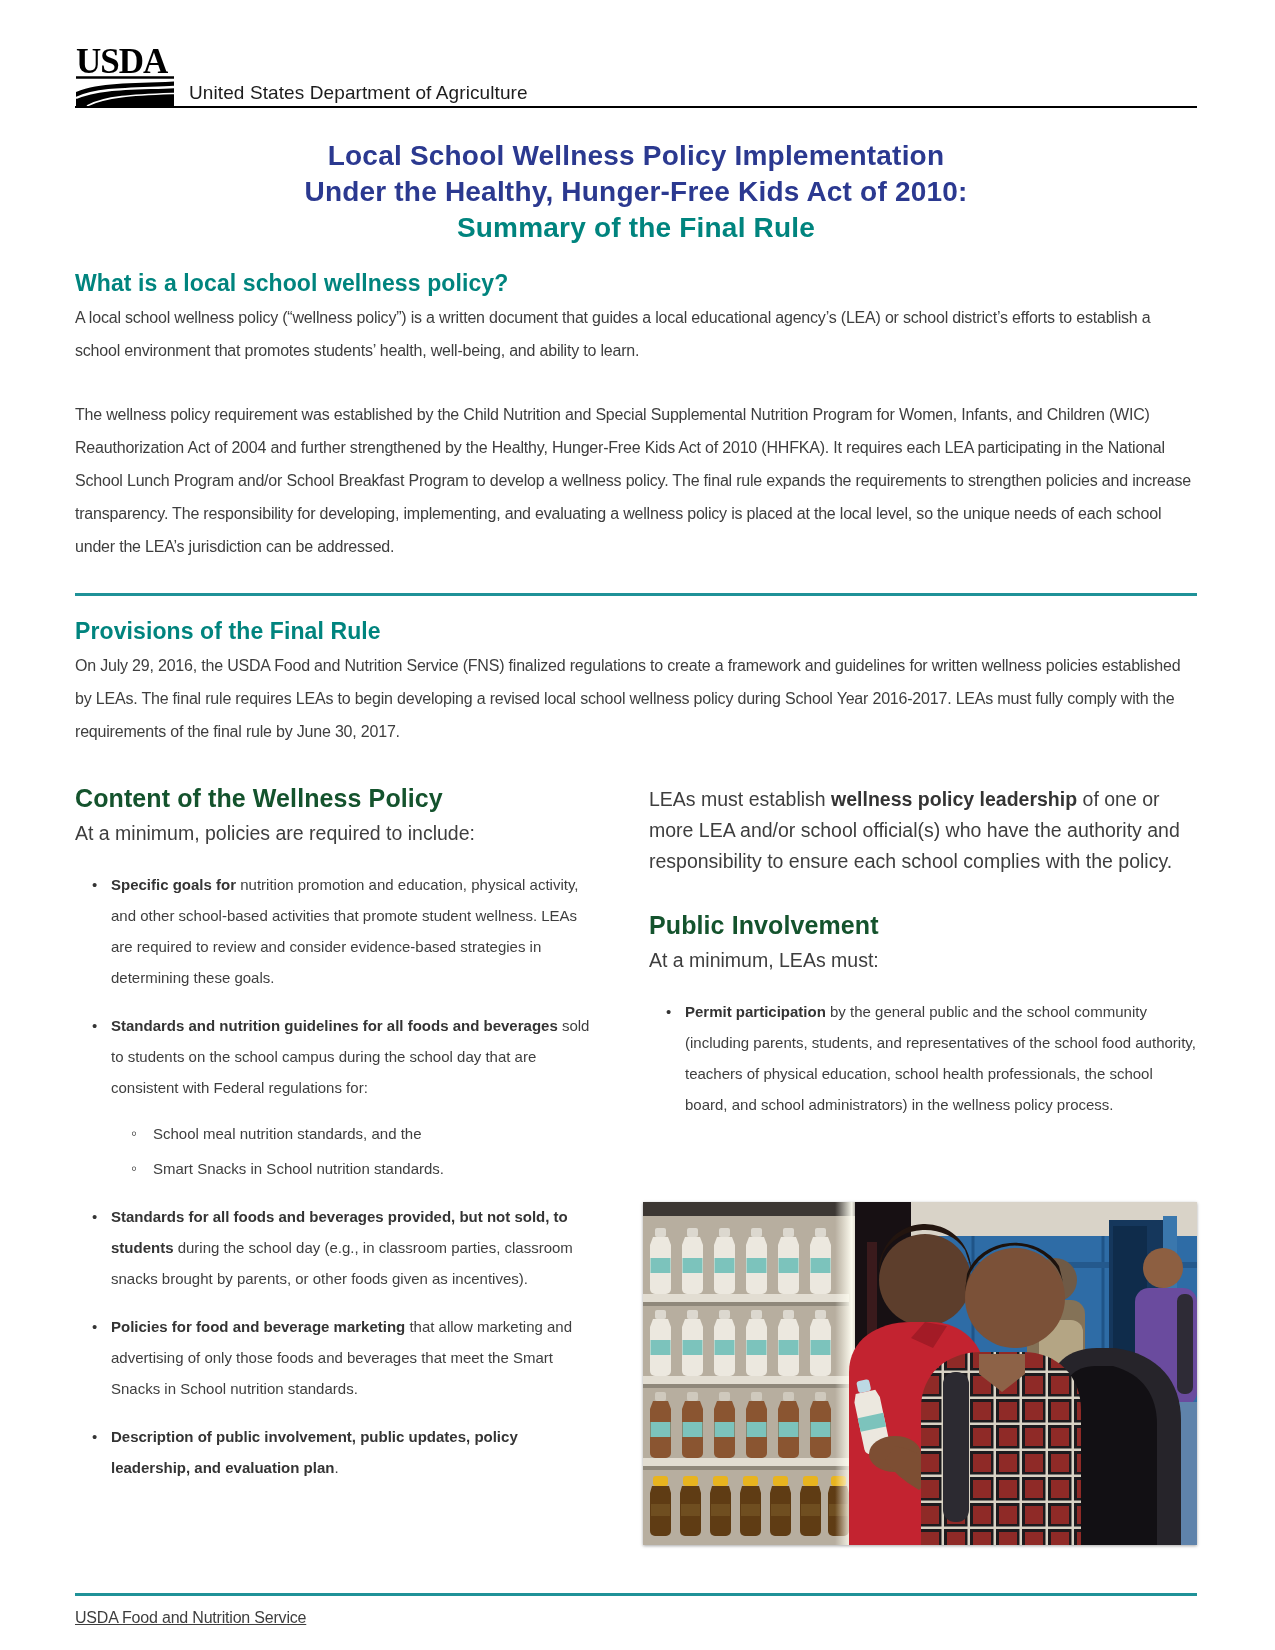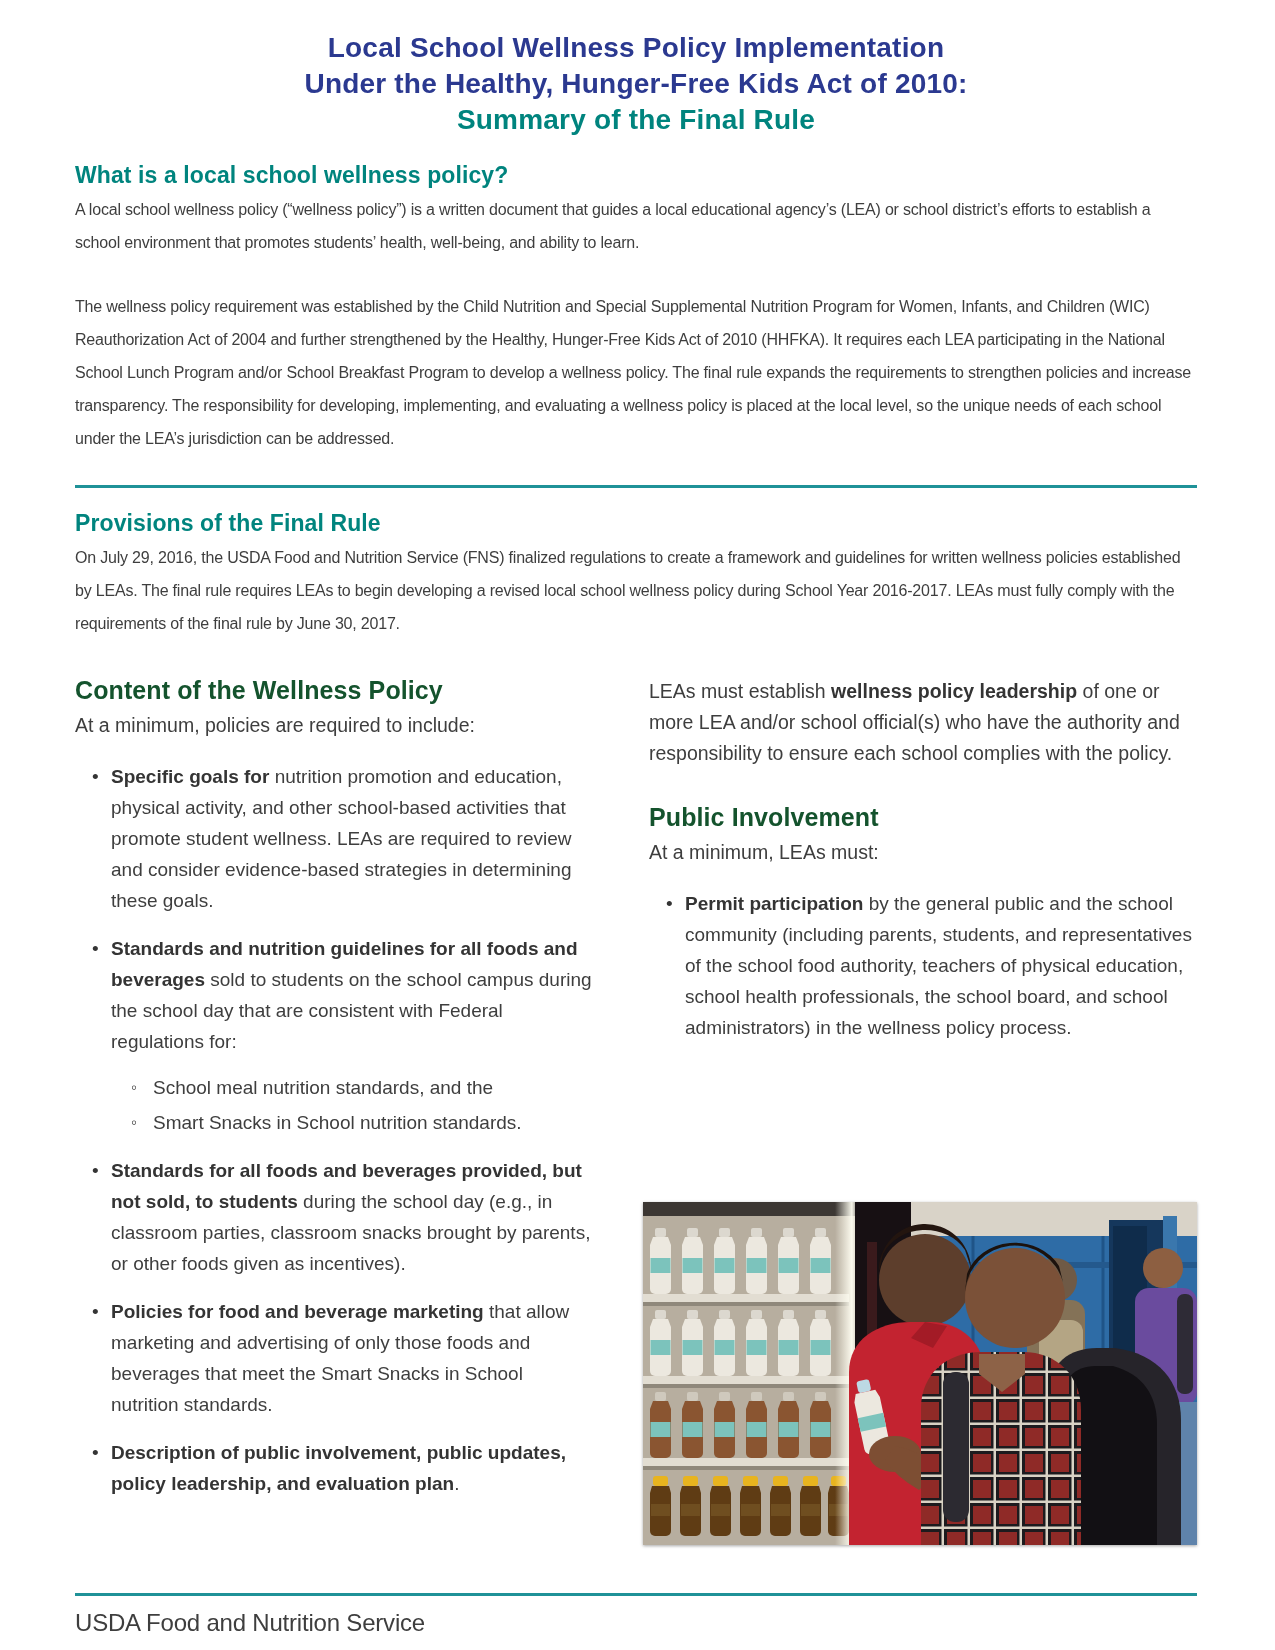--- a/index.html
+++ b/index.html
@@ -39,46 +39,62 @@
 
   
   .columns { display:flex; justify-content:space-between; margin-top:36px; }
   .col-left  { width:517px; }
   .col-right { width:548px; }
   .col-heading { color:#14532d; font-size:25px; font-weight:bold; margin-bottom:5px; letter-spacing:0.1px; }
   .col-text { font-size:19.5px; line-height:31px; color:#3e3e3e; }
   .col-text b, .bullets b { color:#343434; }
 
   ul.bullets { list-style:none; margin-top:20px; padding-left:36px; }
-  ul.bullets > li { position:relative; margin-bottom:17px; font-size:19px; line-height:31px; }
+  ul.bullets > li { position:relative; margin-bottom:17px; font-size:15px; line-height:31px; }
   ul.bullets > li::before { content:"\2022"; position:absolute; left:-19px; top:0; color:#343434; }
   ul.subbullets { list-style:none; padding-left:42px; margin-top:15px; }
   ul.subbullets > li { position:relative; margin-bottom:4px; }
   ul.subbullets > li::before { content:"\25E6"; position:absolute; left:-22px; top:0; font-size:17px; color:#343434; }
   ul.subbullets > li:last-child { margin-bottom:8px; }
 
   .col-right .col-section + .col-section { margin-top:34px; }
 
   
   .photo-frame {
     position:absolute; left:643px; top:1202px; width:554px; height:343px;
     overflow:hidden; background:#27455e; box-shadow:0 1px 3px rgba(0,0,0,0.35);
   }
   .photo-frame svg { display:block; }
 
   
   .footer { position:absolute; left:75px; right:78px; top:1593px; }
   .footer-rule { border:none; border-top:3px solid #1f9298; }
-  .footer-text { display:inline-block; margin-top:13px; font-size:24px; color:#3e3e3e; letter-spacing:-0.2px; }
+  .footer-text { display:inline-block; margin-top:13px; font-size:16px; color:#3e3e3e; letter-spacing:-0.2px;text-decoration:underline; }
 </style>
 </head>
 <body>
 
 <div class="page">
 
+  <div class="content header">
+    <div class="logo-row">
+      <span class="usda-mark">
+        <svg width="102" height="60" viewBox="0 0 102 60" aria-hidden="true">
+          <text x="1" y="27" font-family="Liberation Serif, serif" font-size="35" font-weight="bold" letter-spacing="-1" fill="#000">USDA</text>
+          <line x1="1" y1="31.5" x2="99" y2="31.5" stroke="#000" stroke-width="2.6"></line>
+          <path d="M1,60 L1,46 C 26,36 52,38 99,35.5 L99,60 Z" fill="#000"></path>
+          <path d="M1,46 C 26,36 52,38 99,35.5" fill="none" stroke="#fff" stroke-width="0"></path>
+          <path d="M1,52 C 24,42 55,43 99,41" fill="none" stroke="#fff" stroke-width="2.4"></path>
+          <path d="M12,60 C 30,50 60,49 99,47.5" fill="none" stroke="#fff" stroke-width="1.6"></path>
+        </svg>
+      </span>
+      <span class="agency-line">United States Department of Agriculture</span>
+    </div>
+    <hr class="header-rule">
+  </div>
 
   <div class="content">
     <h1 class="doc-title">
       <span>Local School Wellness Policy Implementation</span><br>
       <span>Under the Healthy, Hunger-Free Kids Act of 2010:</span><br>
       <span class="teal-line">Summary of the Final Rule</span>
     </h1>
 
     <div class="what-is">
       <h2 class="section-heading">What is a local school wellness policy?</h2>

